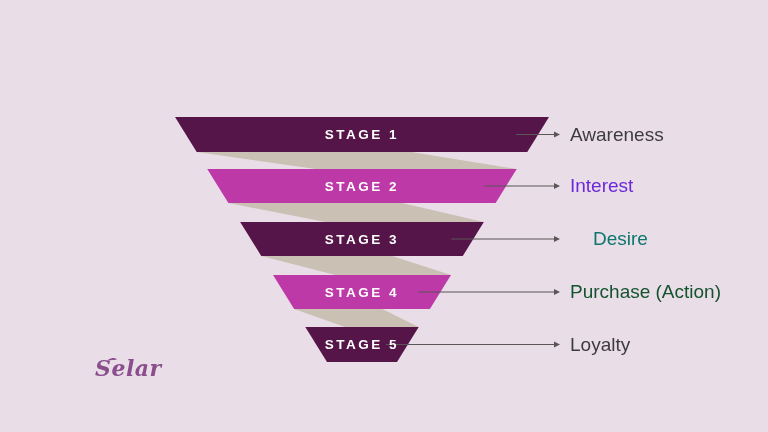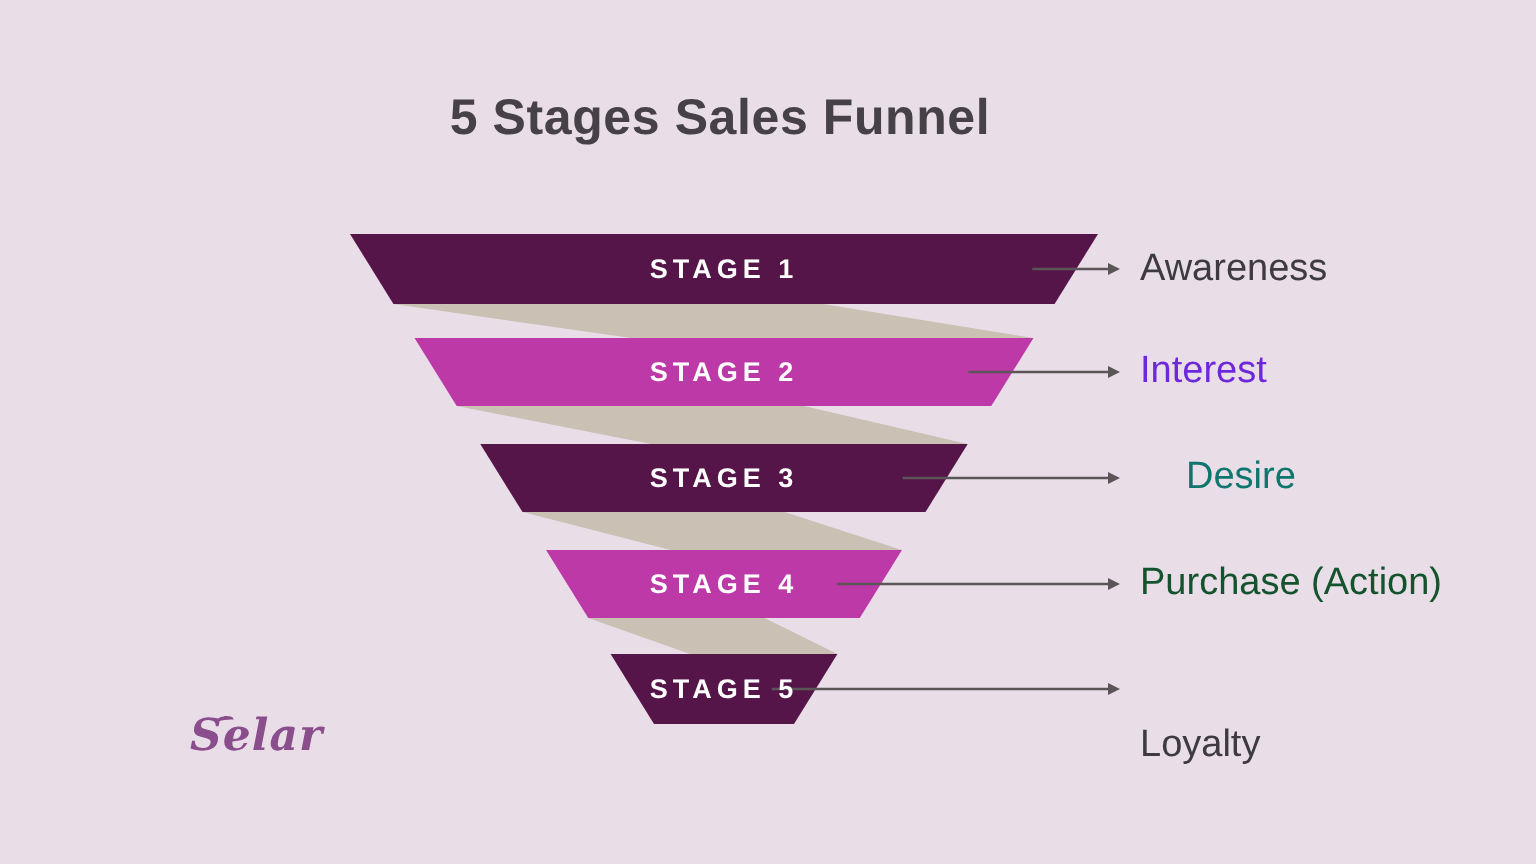--- a/index.html
+++ b/index.html
@@ -61,24 +61,23 @@
       <polygon points="273.0244897959184,275 450.9755102040816,275 429.8816326530612,309 294.1183673469388,309" fill="#bd39a8"></polygon>
       <line x1="418.42857142857144" y1="292" x2="554" y2="292" stroke="#5b5557" stroke-width="1.2"></line>
       <polygon points="554,289 560,292 554,295" fill="#5b5557"></polygon>
       <text x="362" y="296.5" text-anchor="middle" fill="#ffffff" letter-spacing="2.5" class="stage-text">STAGE 4</text>
       <polygon points="305.2857142857143,327 418.7142857142857,327 397,362 327,362" fill="#551549"></polygon>
       <line x1="385.8571428571429" y1="344.5" x2="554" y2="344.5" stroke="#5b5557" stroke-width="1.2"></line>
       <polygon points="554,341.5 560,344.5 554,347.5" fill="#5b5557"></polygon>
       <text x="362" y="349" text-anchor="middle" fill="#ffffff" letter-spacing="2.5" class="stage-text">STAGE 5</text>
     </svg>
 
-  <div class="page-title" style="color: rgb(69, 65, 71);">5 Stages Sales Funnel</div>
 
   <div id="labels">
       <div class="funnel-label" style="top: 134.5px; left: 570px; color: rgb(62, 59, 64);">Awareness</div>
       <div class="funnel-label" style="top: 186px; left: 570px; color: #6d28d9;">Interest</div>
       <div class="funnel-label" style="top: 239px; left: 593px; color: #0f766e;">Desire</div>
       <div class="funnel-label" style="top: 292px; left: 570px; color: #14532d;">Purchase (Action)</div>
-      <div class="funnel-label" style="top: 344.5px; left: 570px; color: rgb(62, 59, 64); margin-top: 28px;">Loyalty</div>
+      <div class="funnel-label" style="top: 344.5px; left: 570px; color: rgb(62, 59, 64);">Loyalty</div>
     </div>
 
   <div class="brand-logo" style="color: rgb(138, 78, 140);">Selar</div>
 </div>
 
 </body></html>

